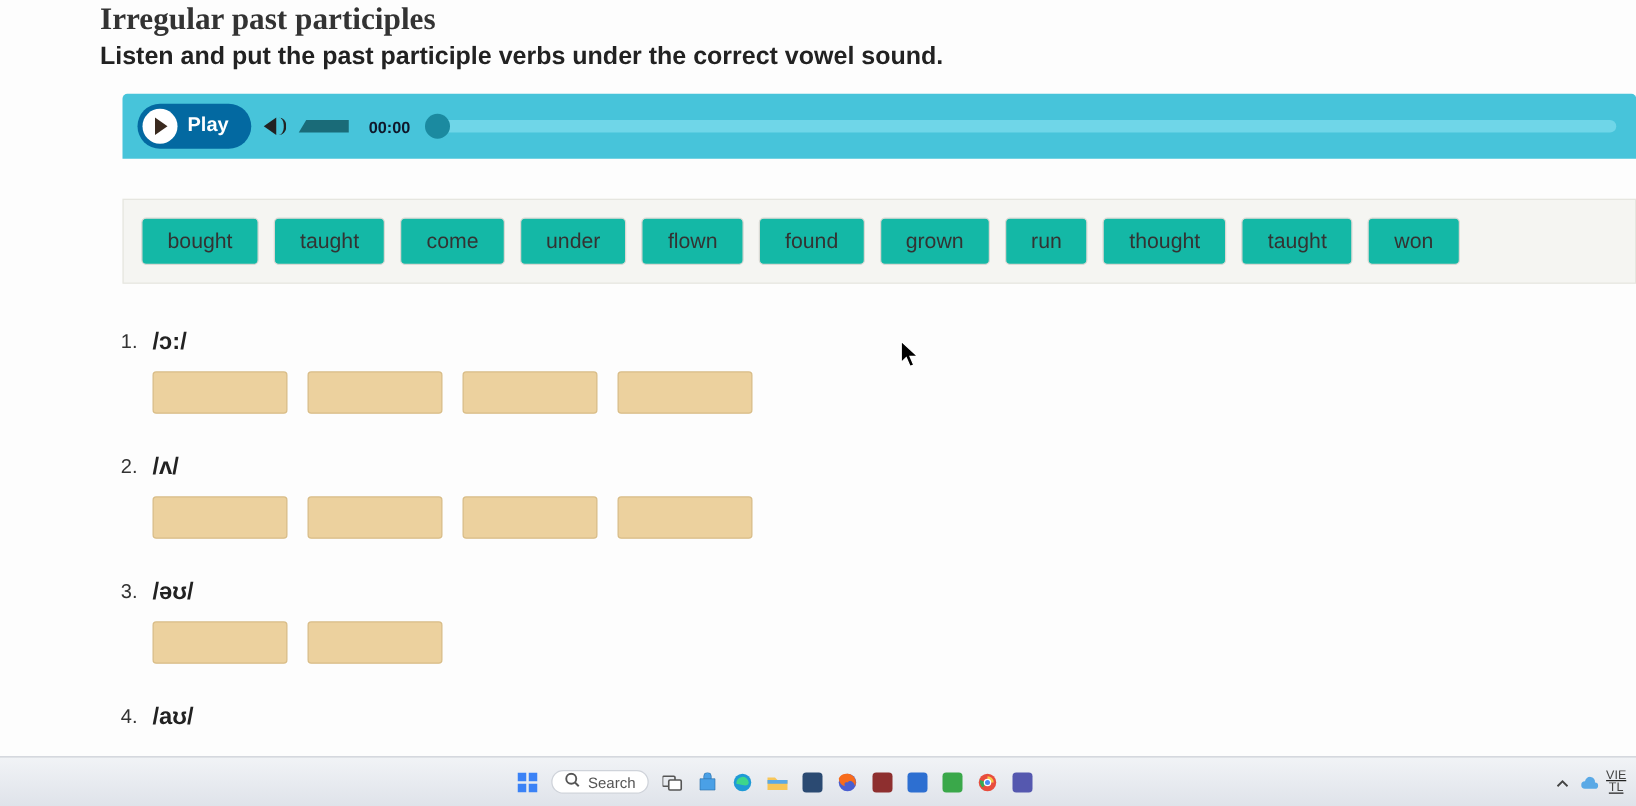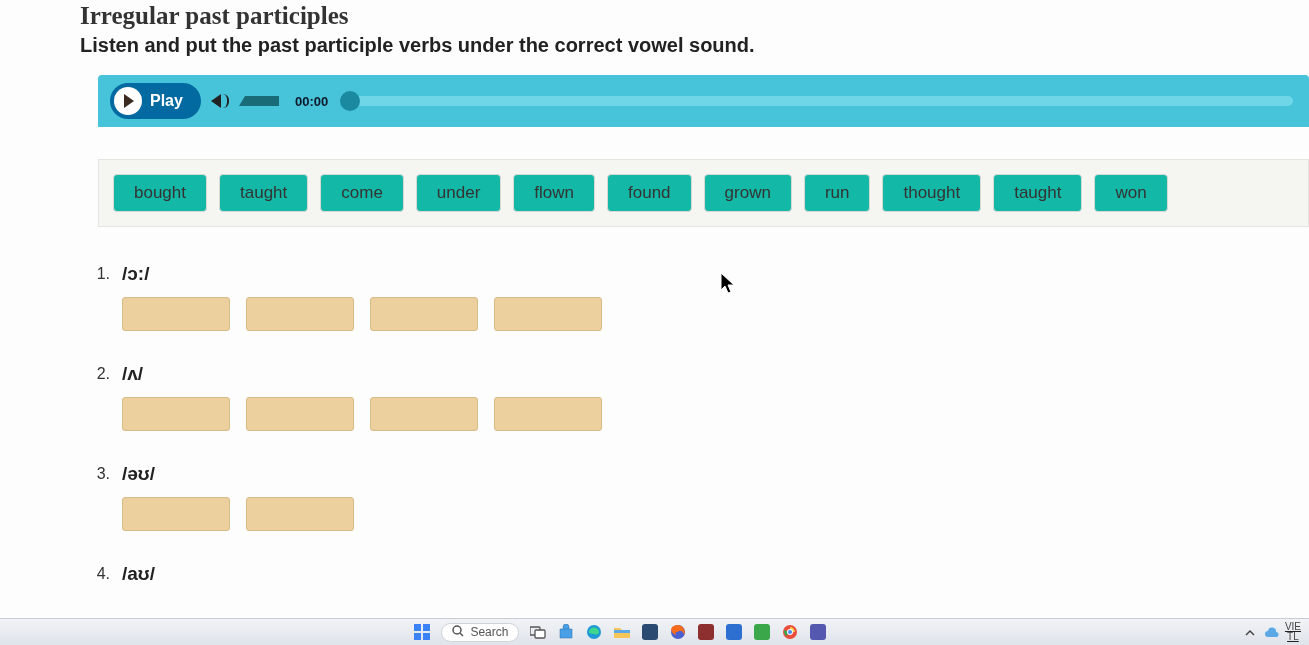--- a/index.html
+++ b/index.html
@@ -178,21 +178,21 @@
     
     .cursor {
       position: absolute;
       left: 720px; top: 272px;
       pointer-events: none;
     }
     
     .taskbar {
       position: absolute;
       bottom: 0; left: 0; right: 0;
-      height: 27px;
+      height: 40px;
       background: linear-gradient(#f1f3f6, #dfe3ea);
       border-top: 1px solid #c8ccd4;
       display: flex;
       align-items: center;
       padding: 0 8px;
       gap: 8px;
     }
     .tb-spacer { flex:1; }
     .tb-center { display:flex; align-items:center; gap:10px; }
     .tb-right { display:flex; align-items:flex-end; gap:4px;text-decoration:underline; }

